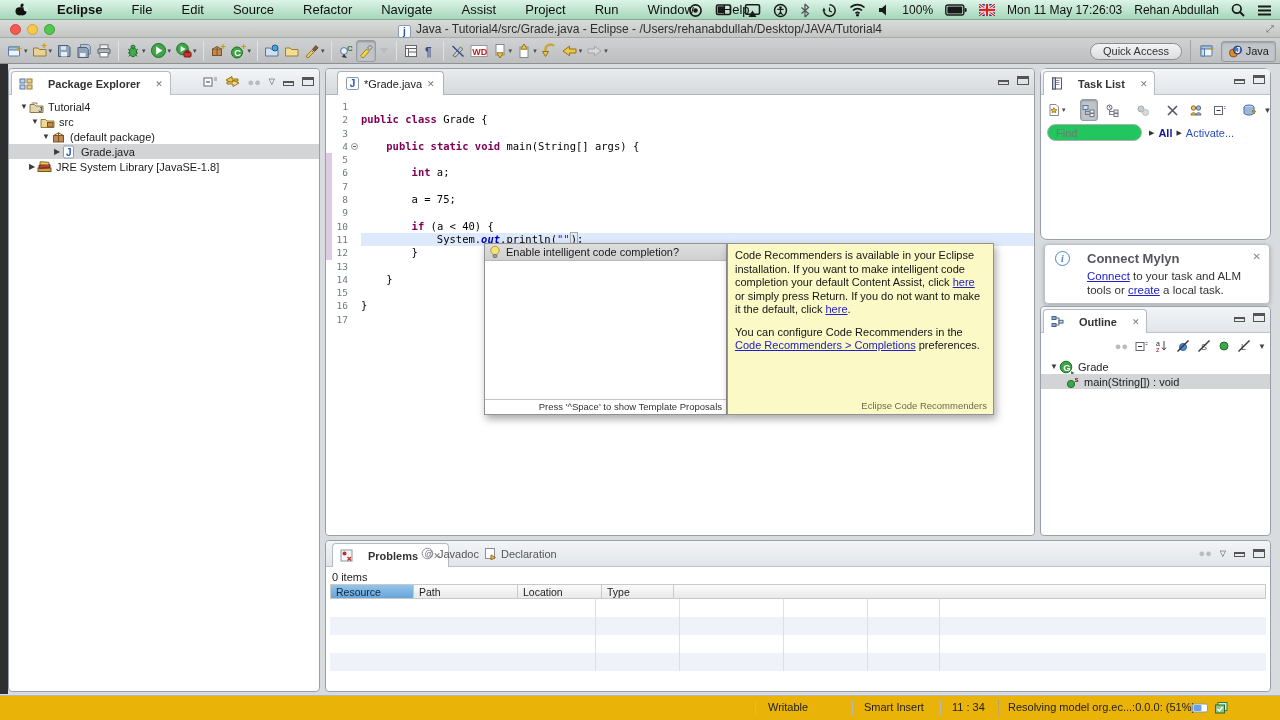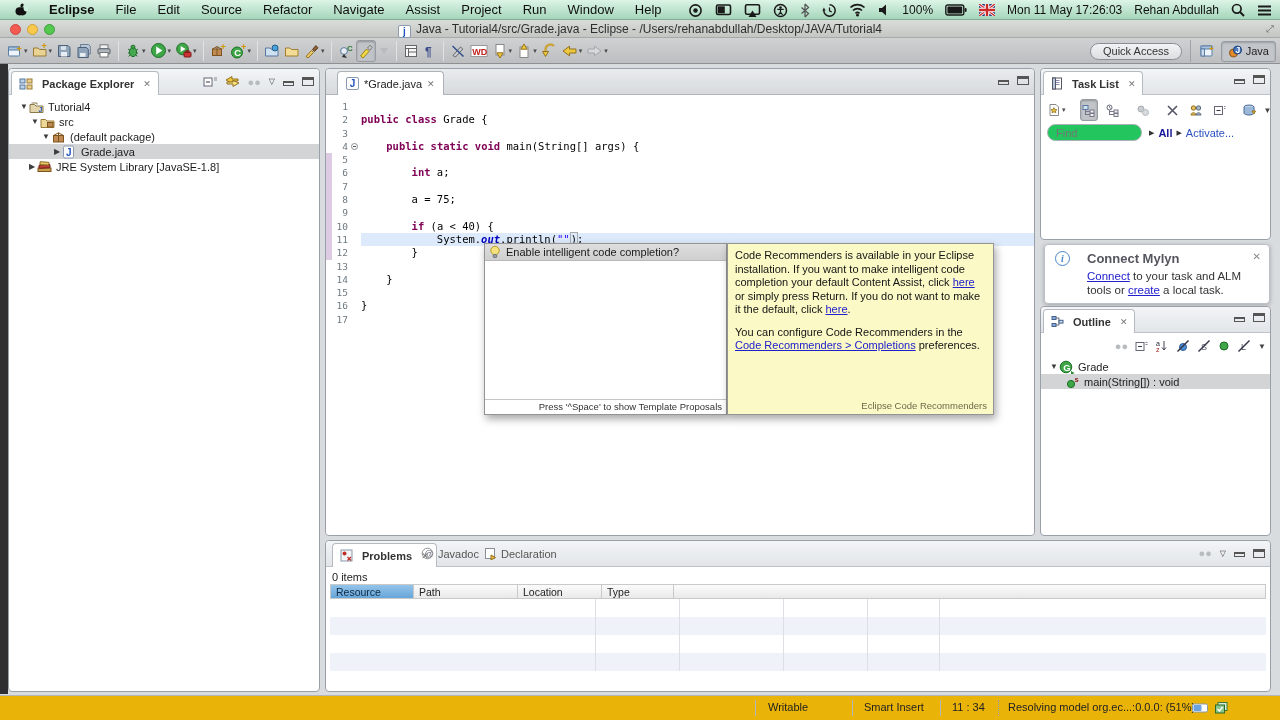--- a/index.html
+++ b/index.html
@@ -4,21 +4,21 @@
 <style>
   html,body{margin:0;padding:0;background:#222;}
   *{box-sizing:border-box;}
   .screen{position:relative;width:1280px;height:720px;background:#d9dcdf;overflow:hidden;
           font-family:"Liberation Sans",sans-serif;color:#111;}
 
   
   .menubar{position:absolute;left:0;top:0;width:1280px;height:20px;
            background:linear-gradient(#dcf4e6,#a6d6bb);border-bottom:1px solid #7fae93;
            display:flex;align-items:center;font-size:13px;color:#101010;}
-  .mb-left{display:flex;align-items:center;gap:21px;padding-left:14px;}
+  .mb-left{display:flex;align-items:center;gap:29px;padding-left:14px;}
   .mb-left .mi{white-space:nowrap;}
   .mi-bold{font-weight:bold;}
   .mb-right{position:absolute;right:8px;top:0;height:20px;display:flex;align-items:center;gap:12px;font-size:12px;}
   .mbicon svg{display:block;}
 
   
   .titlebar{position:absolute;left:0;top:20px;width:1280px;height:18px;
             background:linear-gradient(#dadcda,#c3c6c3);border-bottom:1px solid #a8aaa8;}
   .tl{position:absolute;top:4px;width:11px;height:11px;border-radius:50%;}
   .tl-red{left:10px;background:#f25a52;border:1px solid #ce4a42;}
@@ -41,21 +41,21 @@
           background:linear-gradient(#f2f3f4,#dcdee0);font-size:11px;color:#333;text-align:center;line-height:15px;}
   .persp-area{position:absolute;right:4px;top:2px;display:flex;align-items:center;gap:4px;}
   .persp-java{display:flex;align-items:center;gap:3px;height:21px;padding:0 6px;border:1px solid #969ca2;border-radius:3px;
               background:#c2c6ca;box-shadow:inset 0 1px 2px rgba(0,0,0,.2);font-size:11px;color:#222;}
 
   
   .panel{position:absolute;background:#fff;border:1px solid #9aa0a8;border-radius:4px;}
   .phead{position:absolute;left:0;top:0;right:0;height:26px;border-radius:4px 4px 0 0;
          background:linear-gradient(#f3f5f7,#e1e5e9);border-bottom:1px solid #bfc3c7;}
   .vtab{position:absolute;top:2px;height:24px;background:#fff;border:1px solid #b6bac0;border-bottom:none;
-        border-radius:4px 4px 0 0;display:flex;align-items:center;gap:9px;padding:0 7px;font-size:11px;font-weight:bold;color:#333;}
+        border-radius:4px 4px 0 0;display:flex;align-items:center;gap:15px;padding:0 7px;font-size:11px;font-weight:bold;color:#333;}
   .vtab .xg{color:#777;font-size:9px;font-weight:normal;}
   .hicons{position:absolute;right:5px;top:6px;display:flex;align-items:center;gap:8px;}
   .minig{width:12px;height:9px;border:1px solid #555;border-top:3px solid #555;display:inline-block;}
   .minbar{width:11px;height:5px;border:1px solid #555;border-top:2px solid #555;display:inline-block;margin-top:3px;}
   .gcaret{color:#444;font-size:8px;}
   .dimdots{color:#b9bcbf;font-size:11px;}
 
   
   .trow{display:flex;align-items:center;height:15px;font-size:11px;color:#1c1c1c;white-space:nowrap;position:relative;}
   .trow.sel{background:#d2d4d6;}
@@ -672,21 +672,21 @@
       <span>Enable intelligent code completion?</span>
     </div>
     <div class="assist-foot">Press '^Space' to show Template Proposals</div>
   </div>
   <div class="assist-info">
     <p><span>Code Recommenders is available in your Eclipse installation. If you want to make intelligent code completion your default Content Assist, click </span><span class="lnk">here</span><span> or simply press Return. If you do not want to make it the default, click </span><span class="lnk">here</span><span>.</span></p>
     <p><span>You can configure Code Recommenders in the </span><span class="lnk">Code Recommenders &gt; Completions</span><span> preferences.</span></p>
     <div class="info-foot">Eclipse Code Recommenders</div>
   </div>
 
-  <div class="panel" style="left:1040px;top:68px;width:231px;height:172px;">
+  <div class="panel" style="left:1040px;top:68px;width:231px;height:172px;border-radius:7px;">
     <div class="phead">
       <div class="vtab" style="left:2px;">
         <svg width="12" height="13" viewBox="0 0 12 13">
             <rect x="1.5" y="1" width="9" height="11" fill="#fff" stroke="#556"></rect>
             <path d="M3.5 3.5 h5 M3.5 5.5 h5 M3.5 7.5 h5" stroke="#88a"></path>
             <rect x="1.5" y="1" width="3" height="11" fill="#b8c8dc" stroke="#556"></rect>
           </svg>
         <span>Task List</span>
         <span class="xg">✕</span>
       </div>

